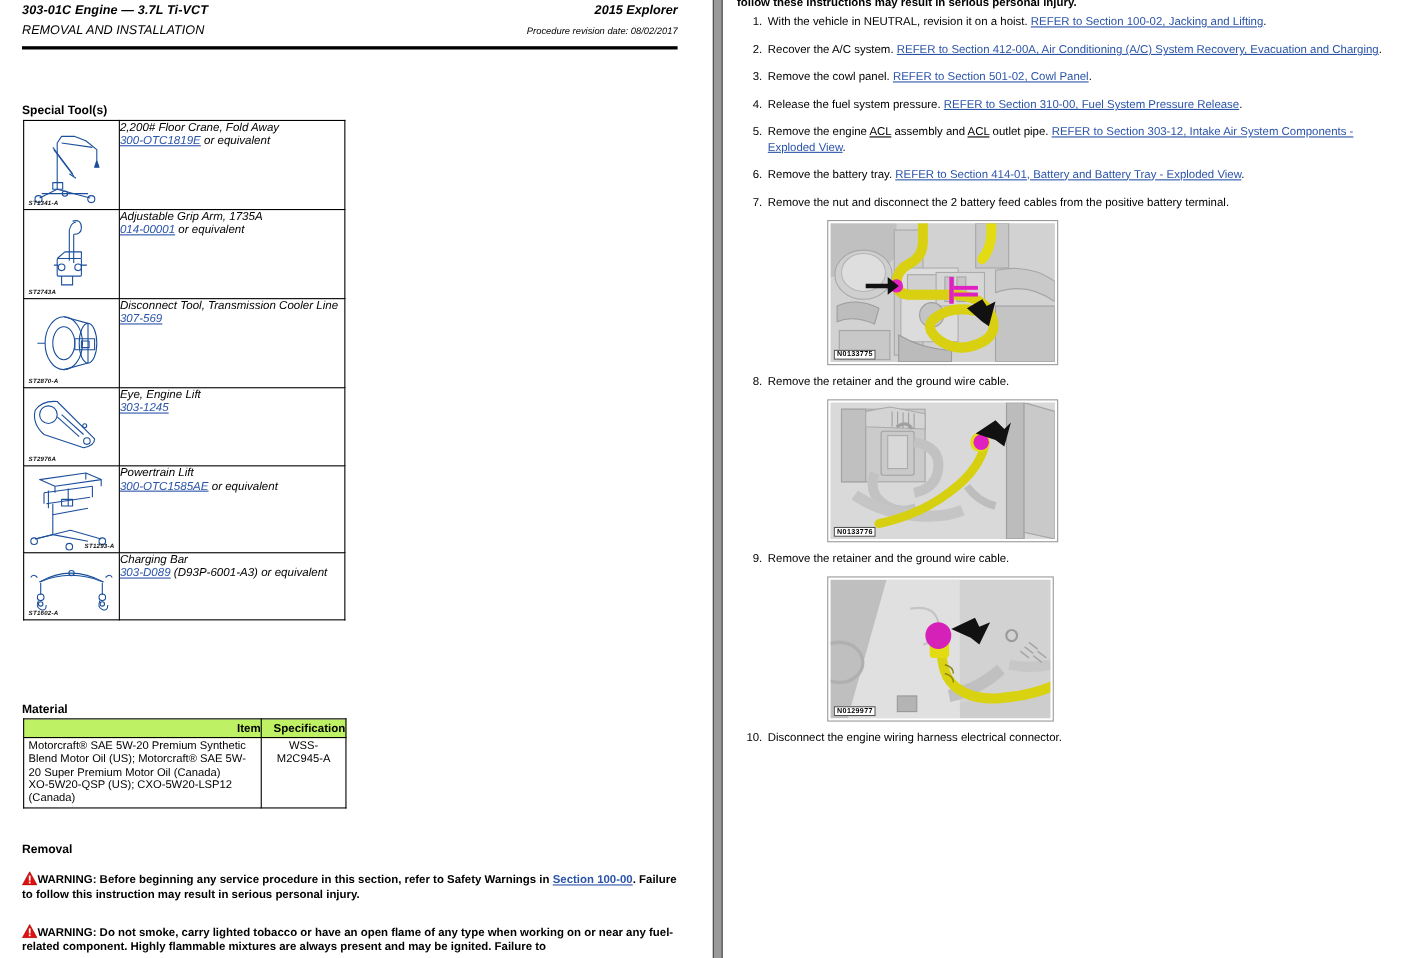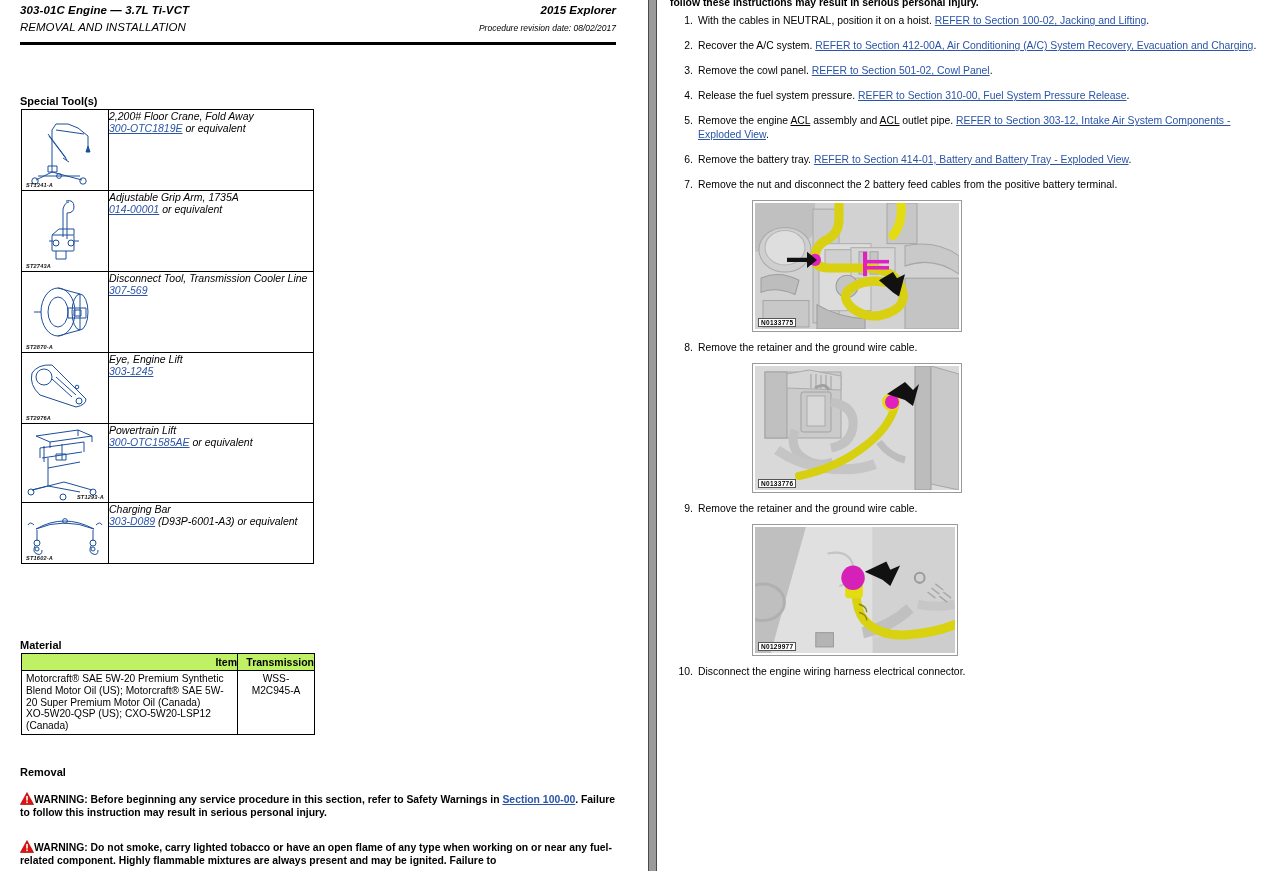--- a/index.html
+++ b/index.html
@@ -344,21 +344,21 @@
           </tr>
         </tbody>
     </table>
 
     <div class="section-label" id="lbl-material">Material</div>
 
     <table class="material-table">
       <thead>
         <tr>
           <th class="mat-item-col">Item</th>
-          <th class="mat-spec-col">Transmission</th>
+          <th class="mat-spec-col">Specification</th>
         </tr>
       </thead>
       <tbody id="material-body">
           <tr>
             <td class="mat-item">
               <div>Motorcraft® SAE 5W-20 Premium Synthetic Blend Motor Oil (US); Motorcraft® SAE 5W-20 Super Premium Motor Oil (Canada)</div>
               <div>XO-5W20-QSP (US); CXO-5W20-LSP12 (Canada)</div>
             </td>
             <td class="mat-spec">WSS-M2C945-A</td>
           </tr>
@@ -389,21 +389,21 @@
 
   </div>
 
   <div class="col-divider"></div>
 
   <div class="right-col">
     <div class="warn-continue">follow these instructions may result in serious personal injury.</div>
     <div class="steps" id="steps-container">
         <div class="step">
           <div class="step-num">1.</div>
-          <div class="step-body"><span>With the cables in NEUTRAL, position it on a hoist. </span><span class="lnk">REFER to Section 100-02, Jacking and Lifting</span><span>.</span></div>
+          <div class="step-body"><span>With the vehicle in NEUTRAL, revision it on a hoist. </span><span class="lnk">REFER to Section 100-02, Jacking and Lifting</span><span>.</span></div>
         </div>
         <div class="step-spacer"></div>
         <div class="step">
           <div class="step-num">2.</div>
           <div class="step-body"><span>Recover the A/C system. </span><span class="lnk">REFER to Section 412-00A, Air Conditioning (A/C) System Recovery, Evacuation and Charging</span><span>.</span></div>
         </div>
         <div class="step-spacer"></div>
         <div class="step">
           <div class="step-num">3.</div>
           <div class="step-body"><span>Remove the cowl panel. </span><span class="lnk">REFER to Section 501-02, Cowl Panel</span><span>.</span></div>

